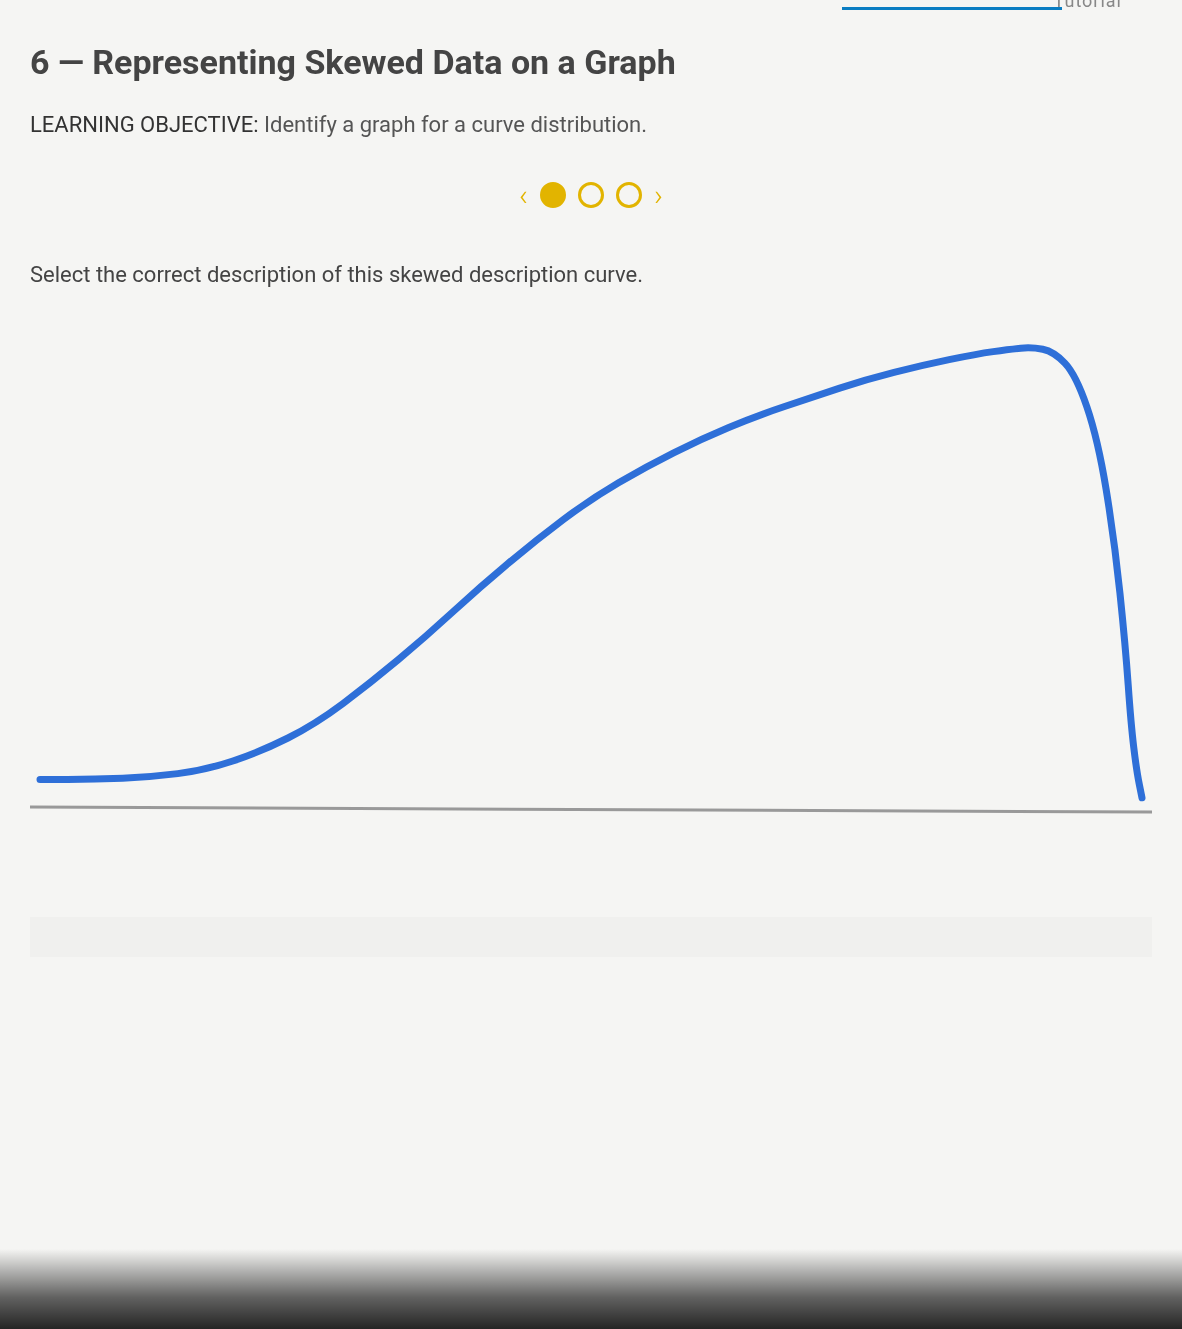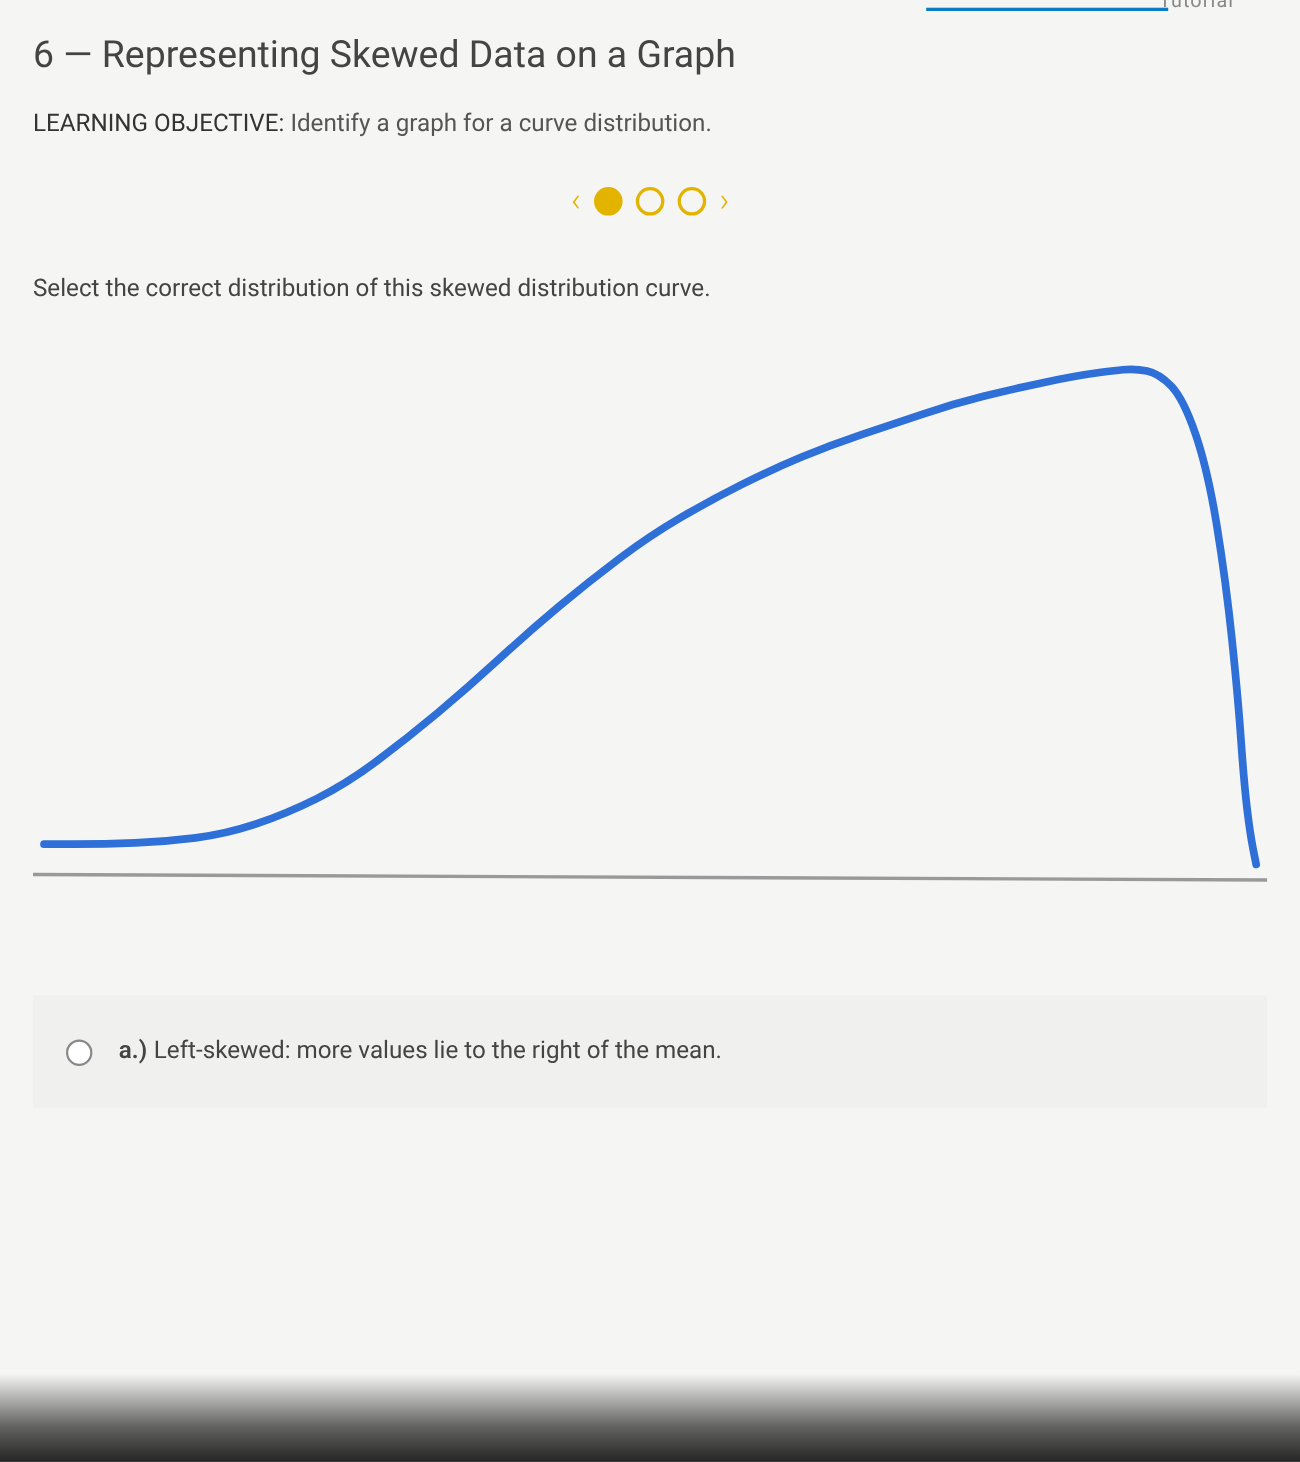--- a/index.html
+++ b/index.html
@@ -24,23 +24,23 @@
     .tutorial-fragment {
       position: absolute;
       right: 60px;
       top: -10px;
       color: #888;
       font-size: 18px;
       letter-spacing: 1px;
     }
     .page-title {
       font-size: 34px;
-      font-weight: 400;
+      font-weight: 700;
       color: #444;
-      margin-top: 10px;
+      margin-top: 22px;
       margin-bottom: 30px;
     }
     .learning-objective {
       font-size: 22px;
       color: #555;
       margin-bottom: 40px;
     }
     .learning-objective .label {
       font-weight: 400;
       color: #333;
@@ -143,31 +143,25 @@
 </p>
 
 <div class="pager">
   <span class="pager-arrow">‹</span>
   <span class="pager-dot active"></span>
   <span class="pager-dot"></span>
   <span class="pager-dot"></span>
   <span class="pager-arrow">›</span>
 </div>
 
-<p class="question-prompt">Select the correct distribution of this skewed distribution curve.</p>
+<p class="question-prompt">Select the correct description of this skewed description curve.</p>
 
 <div class="chart-area">
   <svg viewBox="0 0 1120 560" preserveAspectRatio="none">
     <line x1="0" y1="490" x2="1120" y2="495" stroke="#999" stroke-width="3"></line>
     <path id="curve-path" fill="none" stroke="#2e6fd8" stroke-width="7" stroke-linecap="round" stroke-linejoin="round" d="M 10,462.4 Q 10,462.4 37.5,462.4 Q 65,462.4 92.5,461.25 Q 120,460.1 147.5,456.65 Q 175,453.2 202.5,444 Q 230,434.8 257.5,421 Q 285,407.2 312.5,386.5 Q 340,365.8 367.5,342.8 Q 395,319.8 422.5,294.5 Q 450,269.20000000000005 477.5,246.20000000000005 Q 505,223.20000000000005 532.5,202.5 Q 560,181.79999999999995 587.5,165.7 Q 615,149.60000000000002 642.5,135.8 Q 670,122 697.5,110.5 Q 725,99 752.5,89.79999999999998 Q 780,80.59999999999997 807.5,71.39999999999998 Q 835,62.19999999999999 862.5,55.30000000000001 Q 890,48.400000000000034 917.5,42.650000000000034 Q 945,36.900000000000034 961.5,34.60000000000002 Q 978,32.30000000000001 989,31.150000000000006 Q 1000,30 1011,32.30000000000001 Q 1022,34.60000000000002 1033,46.10000000000002 Q 1044,57.60000000000002 1055,89.80000000000001 Q 1066,122 1074.25,172.60000000000002 Q 1082.5,223.20000000000005 1088,276.1 Q 1093.5,329 1096.25,368.1 Q 1099,407.2 1101.75,430.2 Q 1104.5,453.2 1107.25,467 T 1110,480.8"></path>
   </svg>
 </div>
 
 <div class="answers">
-  <div class="answer-row">
-    <span class="radio"></span>
-    <span class="answer-text">
-      <span class="answer-letter">a.)</span><span>Left-skewed: more values lie to the right of the mean.</span>
-    </span>
-  </div>
 </div>
 
 <div class="bottom-fade"></div>
 
 </body></html>

